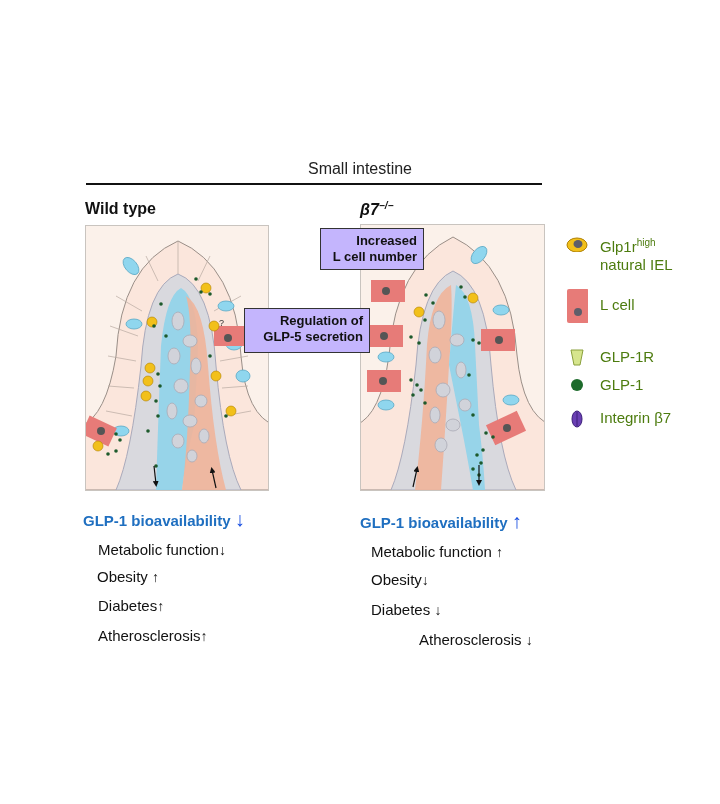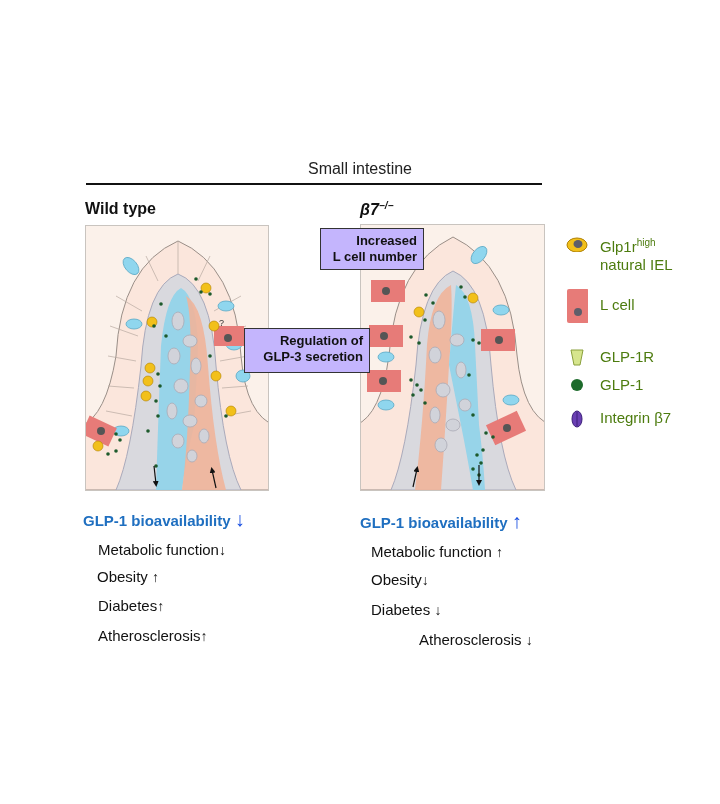--- a/index.html
+++ b/index.html
@@ -8,21 +8,21 @@
     .section-title { left: 0; width: 720px; top: 160px; text-align: center; font-size: 16px; color: #222; }
     .rule { left: 86px; top: 183px; width: 456px; height: 2px; background: #111; }
     .col-title { font-size: 16px; font-weight: bold; }
     .wt-title { left: 85px; width: 185px; top: 200px; }
     .ko-title { left: 360px; width: 185px; top: 200px; font-style: italic; }
     .ko-title sup { font-size: 10px; font-style: italic; }
     .panel { border: 1px solid #c9c4bf; background: #fbf1ea; overflow: hidden; }
     .wt-panel { left: 85px; top: 225px; width: 182px; height: 264px; }
     .ko-panel { left: 360px; top: 224px; width: 183px; height: 265px; }
     .callout { background: #c4b5fd; border: 1.5px solid #333; font-size: 13px; font-weight: bold; text-align: right; line-height: 16px; padding: 4px 6px; box-sizing: border-box; }
-    .callout-reg { left: 244px; top: 308px; width: 126px; height: 45px; margin-top: 20px; }
+    .callout-reg { left: 244px; top: 308px; width: 126px; height: 45px; }
     .callout-inc { left: 320px; top: 228px; width: 104px; height: 42px; }
     .legend { left: 566px; top: 232px; width: 150px; }
     .legend-item { position: absolute; left: 0; display: flex; align-items: flex-start; }
     .legend-icon { width: 22px; display: flex; justify-content: center; }
     .legend-label { margin-left: 12px; font-size: 15px; color: #4d7c0f; line-height: 18px; }
     .legend-label sup { font-size: 10px; }
     .out-head { font-size: 15px; font-weight: bold; color: #1f6fc0; white-space: nowrap; }
     .out-item { font-size: 15px; color: #111; white-space: nowrap; }
     .arrow-blue { color: #1a4fe0; font-weight: bold; font-size: 20px; }
     .arrow-blk { font-size: 14px; }
@@ -212,21 +212,21 @@
     <defs>
         <marker id="ah2" markerWidth="5" markerHeight="5" refX="2.5" refY="2.5" orient="auto">
           <path d="M0 0 L5 2.5 L0 5 Z" fill="#111"></path>
         </marker>
       </defs>
   </svg>
 </div>
 
 <div class="abs callout callout-reg">
   <div>Regulation of</div>
-  <div>GLP-3 secretion</div>
+  <div>GLP-5 secretion</div>
 </div>
 <div class="abs callout callout-inc">
   <div>Increased</div>
   <div>L cell number</div>
 </div>
 
 <div class="abs legend">
   <div class="legend-item" style="top:2px;">
     <div class="legend-icon">
       <svg width="22" height="18">

